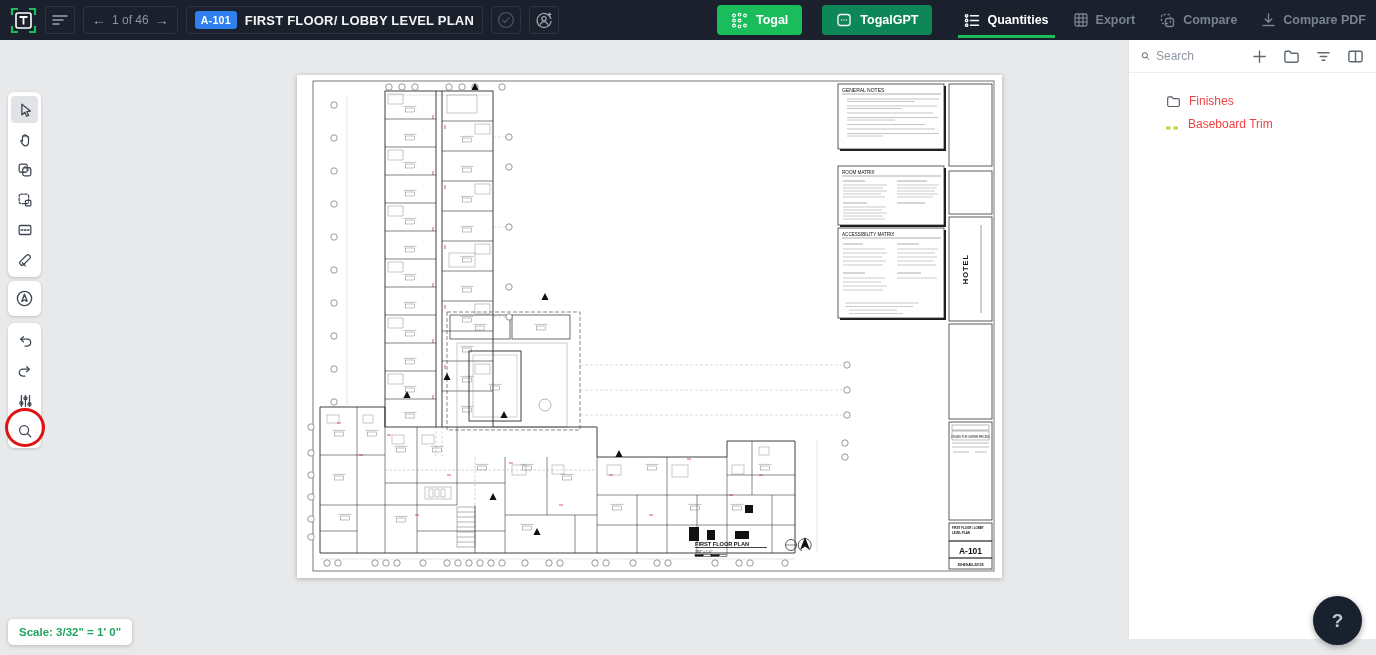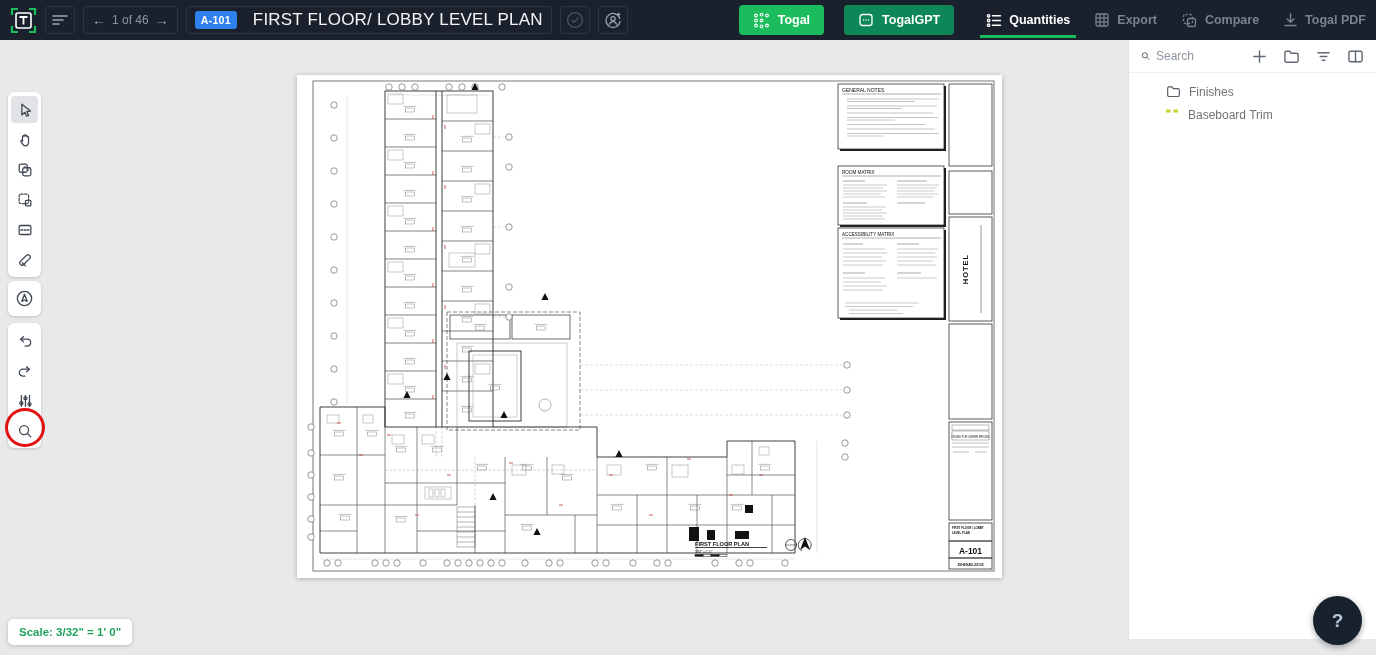--- a/index.html
+++ b/index.html
@@ -8,21 +8,21 @@
   
   .topbar { position: absolute; top: 0; left: 0; width: 1376px; height: 40px; background: #1a212c; display: flex; align-items: center; padding: 0 10px; z-index: 30; }
   .tb-left { display: flex; align-items: center; gap: 8px; }
   .logo { width: 27px; height: 27px; flex: 0 0 auto; }
   .seg { display: flex; align-items: center; height: 28px; border: 1px solid #2c3642; border-radius: 4px; color: #8b95a2; }
   .btn-sq { width: 30px; justify-content: center; display: flex; align-items: center; height: 28px; border: 1px solid #2c3642; border-radius: 4px; cursor: pointer; }
   .pager { gap: 6px; padding: 0 8px; font-size: 12px; }
   .pager .arrow { font-size: 14px; color: #9aa3ae; cursor: pointer; }
   .sheetinfo { display: flex; align-items: center; gap: 8px; padding: 0 8px; height: 28px; }
   .badge { background: #2f80ed; color: #fff; font-size: 10.5px; font-weight: bold; padding: 3px 6px; border-radius: 3px; letter-spacing: .3px; }
-  .sheet-title { color: #f2f4f6; font-size: 17px; font-weight: normal; letter-spacing: .2px; white-space: nowrap; margin-left: 8px; }
+  .sheet-title { color: #f2f4f6; font-size: 13px; font-weight: bold; letter-spacing: .2px; white-space: nowrap; }
   .tb-right { margin-left: auto; display: flex; align-items: center; gap: 20px; height: 40px; }
   .btn-togal { display: flex; align-items: center; gap: 8px; background: #1abc5b; color: #fff; font-weight: bold; font-size: 12.5px; height: 30px; padding: 0 14px; border-radius: 4px; cursor: pointer; text-align: right; }
   .btn-togalgpt { display: flex; align-items: center; gap: 8px; background: #0d8757; color: #fff; font-weight: bold; font-size: 12.5px; height: 30px; padding: 12px 14px; border-radius: 4px; cursor: pointer; }
   .tabs { display: flex; align-items: center; gap: 24px; height: 40px; margin-left: 12px; }
   .tab { position: relative; display: flex; align-items: center; gap: 7px; height: 36px; color: #78828f; font-size: 12.5px; font-weight: bold; cursor: pointer; white-space: nowrap; }
   .tab.active { color: #ffffff; }
   .tab.active::after { content: ""; position: absolute; left: -6px; right: -6px; bottom: 0; height: 3px; background: #1abc5b; }
 
   
   .canvas { position: absolute; top: 40px; left: 0; right: 248px; bottom: 0; background: #e8e9eb; overflow: hidden; }
@@ -37,21 +37,21 @@
   .red-circle { position: absolute; left: 5px; top: 368px; width: 40px; height: 39px; border: 3.5px solid #e01212; border-radius: 50%; z-index: 25; pointer-events: none; }
 
   
   .rpanel { position: absolute; top: 40px; right: 0; width: 248px; bottom: 16px; background: #ffffff; border-left: 1px solid #dfe2e6; z-index: 10; }
   .rp-head { display: flex; align-items: center; height: 33px; padding: 0 12px; border-bottom: 1px solid #eceef1; gap: 6px; }
   .rp-search-input { border: none; outline: none; font-size: 12px; color: #333; width: 90px; font-family: "Liberation Sans", sans-serif; }
   .rp-search-input::placeholder { color: #8d97a1; }
   .rp-actions { margin-left: auto; display: flex; align-items: center; gap: 16px; }
   .rp-actions svg { stroke: #5f6873; fill: none; stroke-width: 1.5; stroke-linecap: round; }
   .tree { padding-top: 12px; }
-  .tree-row { display: flex; align-items: flex-start; gap: 8px; height: 23px; padding-left: 37px; font-size: 12px; color: #737373; cursor: pointer; }
+  .tree-row { display: flex; align-items: flex-end; gap: 8px; height: 23px; padding-left: 37px; font-size: 12px; color: #ef4444; cursor: pointer; }
   .tree-row svg { flex: 0 0 auto; }
 
   
   .scalebox { position: absolute; left: 8px; bottom: 10px; background: #fff; border-radius: 5px; box-shadow: 0 1px 4px rgba(0,0,0,.2); padding: 7px 11px; font-size: 11.5px; font-weight: bold; color: #21a45f; z-index: 20; }
   .helpbtn { position: absolute; right: 14px; bottom: 10px; width: 49px; height: 49px; border-radius: 50%; background: #18222f; color: #b9c6d8; display: flex; align-items: center; justify-content: center; font-size: 19px; font-weight: bold; box-shadow: 0 2px 6px rgba(0,0,0,.35); cursor: pointer; z-index: 20; }
 
   
   .dwg text { font-family: "Liberation Sans", sans-serif; fill: #111; }
 </style>
 </head>
@@ -166,21 +166,21 @@
         </svg>
         <span>Compare</span>
       </div>
       <div class="tab">
         <svg width="15" height="16" viewBox="0 0 15 16">
           <g stroke="#78828f" stroke-width="1.4" fill="none" stroke-linecap="round" stroke-linejoin="round">
             <path d="M7.5 2 v8 M4.2 7 l3.3 3.3 L10.8 7"></path>
               <path d="M2 13.5 h11"></path>
           </g>
         </svg>
-        <span>Togal PDF</span>
+        <span>Compare PDF</span>
       </div>
     </div>
   </div>
 </div>
 
 <div class="canvas">
   <div class="sheet">
     <svg class="dwg" viewBox="0 0 705 503" width="705" height="503">
       <defs>
         <g id="gb">

